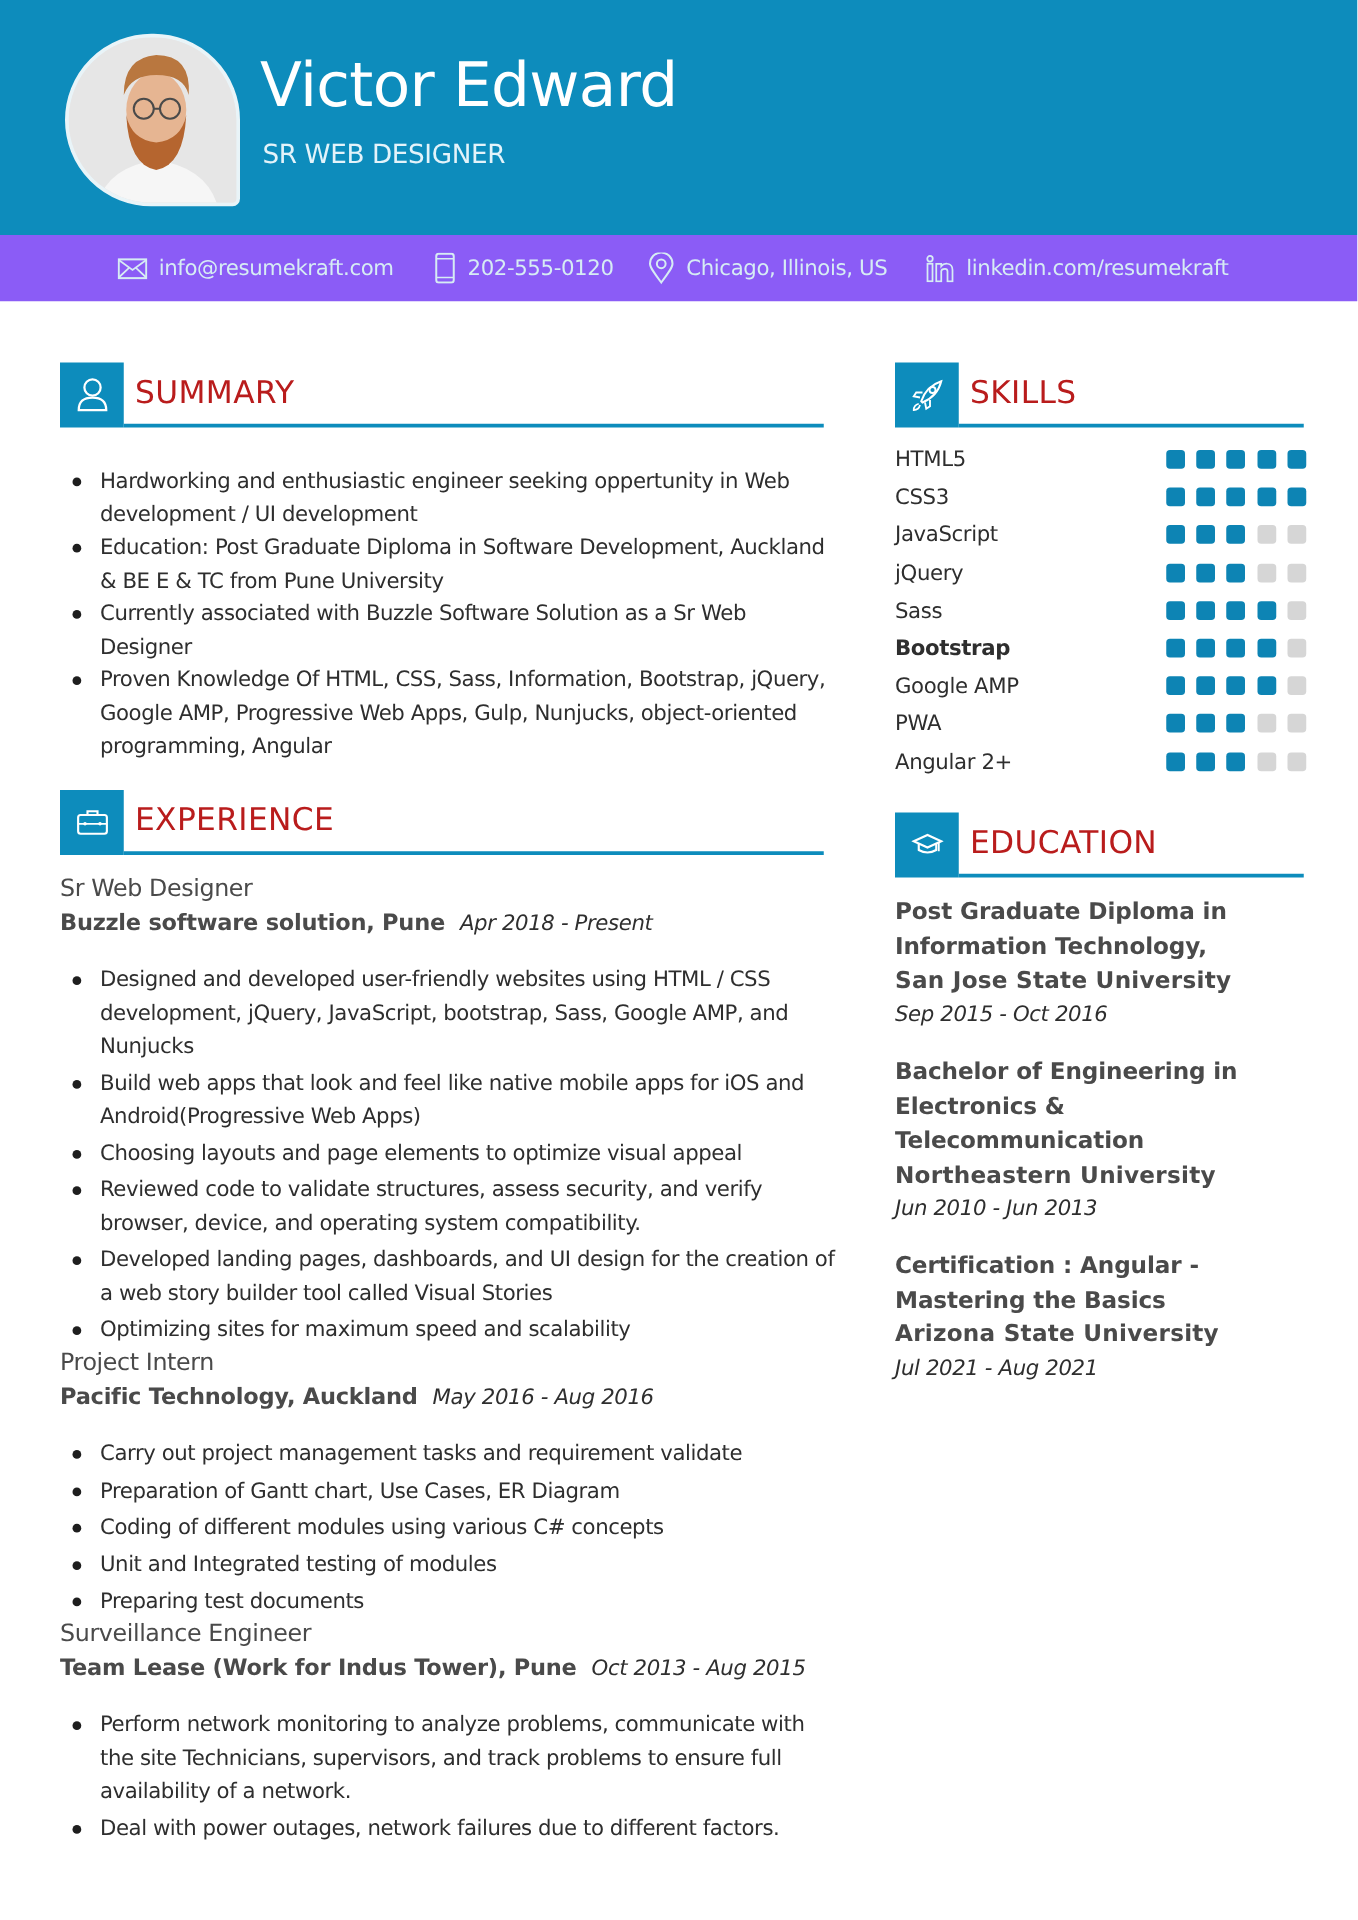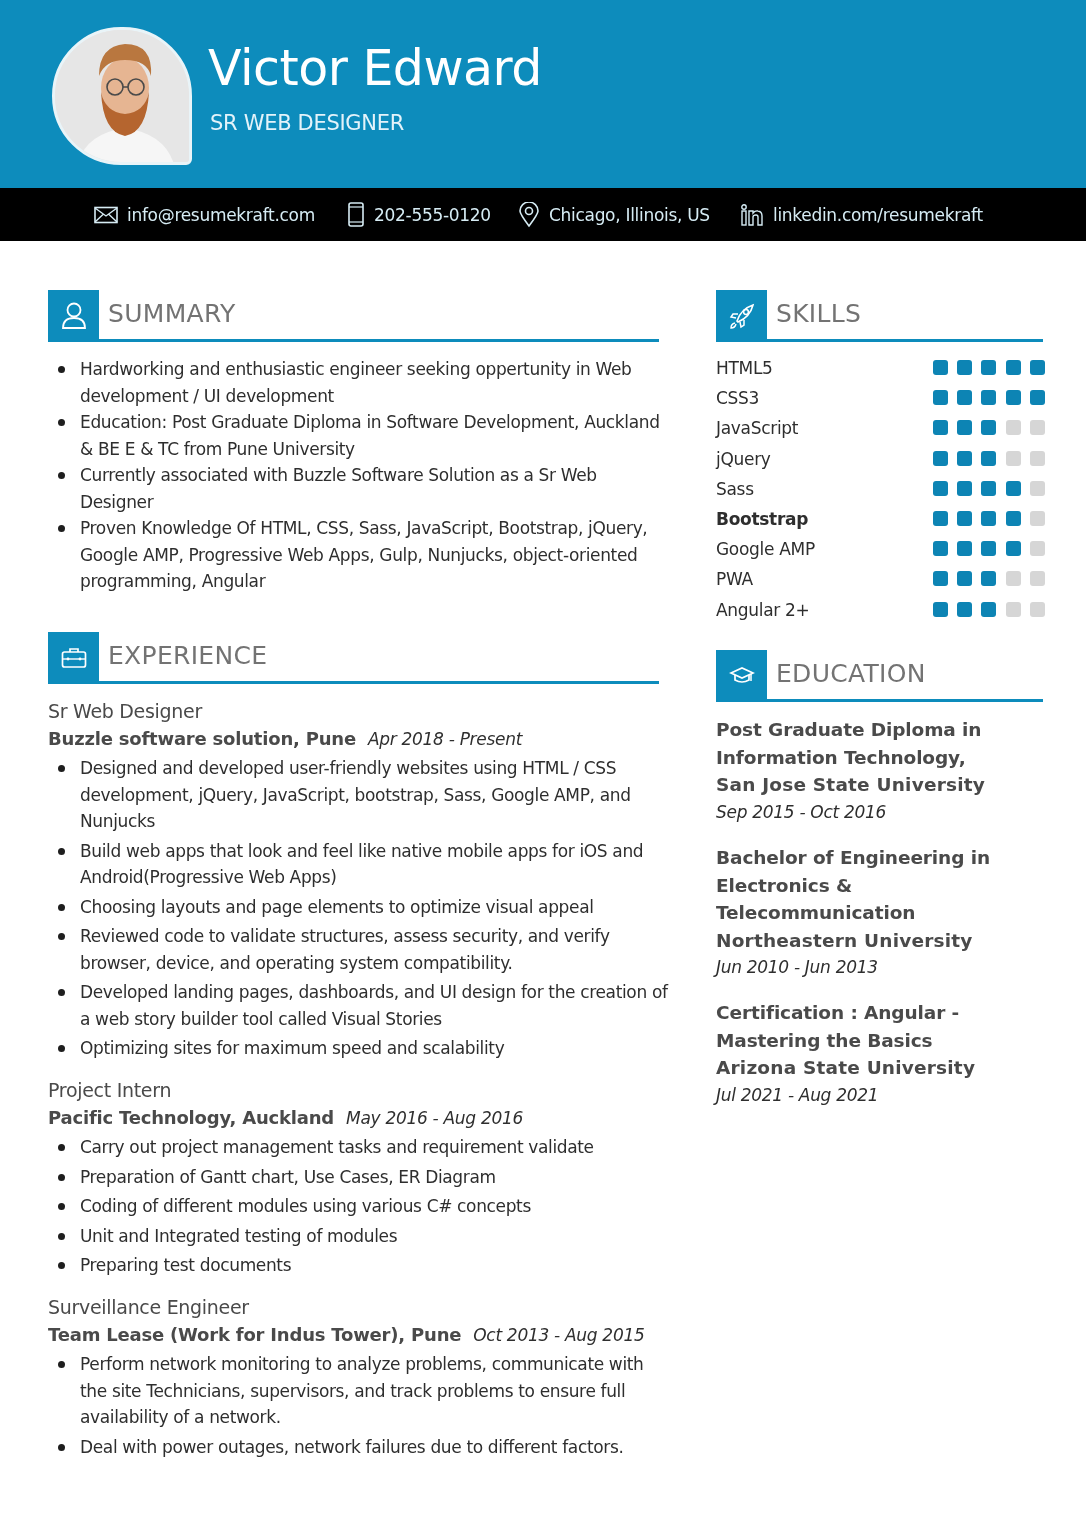--- a/index.html
+++ b/index.html
@@ -16,34 +16,34 @@
     .photo svg { position: absolute; left: 0; top: 0; }
     .name {
       position: absolute; left: 208px; top: 44px; font-size: 49px; color: #ffffff;
       font-family: "DejaVu Sans", sans-serif; letter-spacing: -0.5px; line-height: 1;
     }
     .title {
       position: absolute; left: 210px; top: 111px; font-size: 21px; color: #e3f3fa;
       font-family: "DejaVu Sans", sans-serif; letter-spacing: -0.3px;
     }
     .contact-bar {
-      position: absolute; left: 0; top: 188px; width: 1086px; height: 53px; background: #000000;
+      position: absolute; left: 0; top: 188px; width: 1086px; height: 53px; background: #8b5cf6;
       display: flex; align-items: center;
     }
     .contact-item { position: absolute; top: 0; height: 53px; display: flex; align-items: center; color: #d6ecf4; font-size: 17px; letter-spacing: -0.3px; }
     .contact-item svg { margin-right: 9px; }
 
     
     .sec-head { position: absolute; height: 52px; }
     .sec-box { position: absolute; left: 0; top: 0; width: 51px; height: 52px; background: #0d8cbc; display: flex; align-items: center; justify-content: center; }
-    .sec-title { position: absolute; left: 60px; top: 9px; font-size: 25px; color: #737373; letter-spacing: 0.3px; font-family: "DejaVu Sans", sans-serif; }
+    .sec-title { position: absolute; left: 60px; top: 9px; font-size: 25px; color: #b91c1c; letter-spacing: 0.3px; font-family: "DejaVu Sans", sans-serif; }
     .sec-line { position: absolute; left: 51px; bottom: 0; height: 3px; background: #0d8cbc; }
 
     
-    ul.bl { list-style: none; position: absolute; }
+    ul.bl { list-style: none; position: absolute; margin-top: 16px; }
     ul.bl li { position: relative; padding-left: 32px; font-size: 17px; line-height: 26.5px; color: #2e2e2e; letter-spacing: -0.35px; }
     ul.bl li::before { content: ""; position: absolute; left: 10px; top: 10px; width: 7px; height: 7px; border-radius: 50%; background: #1e1e1e; }
     ul.bl.tight li { margin-bottom: 3px; }
 
     .job-title { position: absolute; font-size: 19px; color: #4a4a4a; letter-spacing: -0.3px; }
     .job-co { position: absolute; font-size: 18px; color: #4a4a4a; font-weight: bold; letter-spacing: -0.2px; }
     .job-date { font-style: italic; font-weight: normal; font-size: 17px; color: #2f2f2f; margin-left: 12px; letter-spacing: -0.3px; }
 
     
     .skill-row { position: absolute; left: 716px; width: 330px; height: 30px; }
@@ -120,21 +120,21 @@
       </svg>
   </div>
   <div class="sec-title">SUMMARY</div>
   <div class="sec-line" style="width:560px"></div>
 </div>
 
 <ul class="bl" style="left:48px; top:356px; width:620px;">
   <li>Hardworking and enthusiastic engineer seeking oppertunity in Web development / UI development</li>
   <li>Education: Post Graduate Diploma in Software Development, Auckland &amp; BE E &amp; TC from Pune University</li>
   <li>Currently associated with Buzzle Software Solution as a Sr Web Designer</li>
-  <li>Proven Knowledge Of HTML, CSS, Sass, JavaScript, Bootstrap, jQuery, Google AMP, Progressive Web Apps, Gulp, Nunjucks, object-oriented programming, Angular</li>
+  <li>Proven Knowledge Of HTML, CSS, Sass, Information, Bootstrap, jQuery, Google AMP, Progressive Web Apps, Gulp, Nunjucks, object-oriented programming, Angular</li>
 </ul>
 
 <div class="sec-head" style="left:48px; top:632px; width:611px;">
   <div class="sec-box">
     <svg width="26" height="22" viewBox="0 0 26 22">
         <rect x="1.5" y="5" width="23" height="15" rx="2" fill="none" stroke="#ffffff" stroke-width="1.7"></rect>
         <path d="M9 5 V2 H17 V5" fill="none" stroke="#ffffff" stroke-width="1.7"></path>
         <line x1="1.5" y1="12" x2="24.5" y2="12" stroke="#ffffff" stroke-width="1.4"></line>
         <circle cx="7" cy="12" r="1.4" fill="#ffffff"></circle>
         <circle cx="19" cy="12" r="1.4" fill="#ffffff"></circle>

